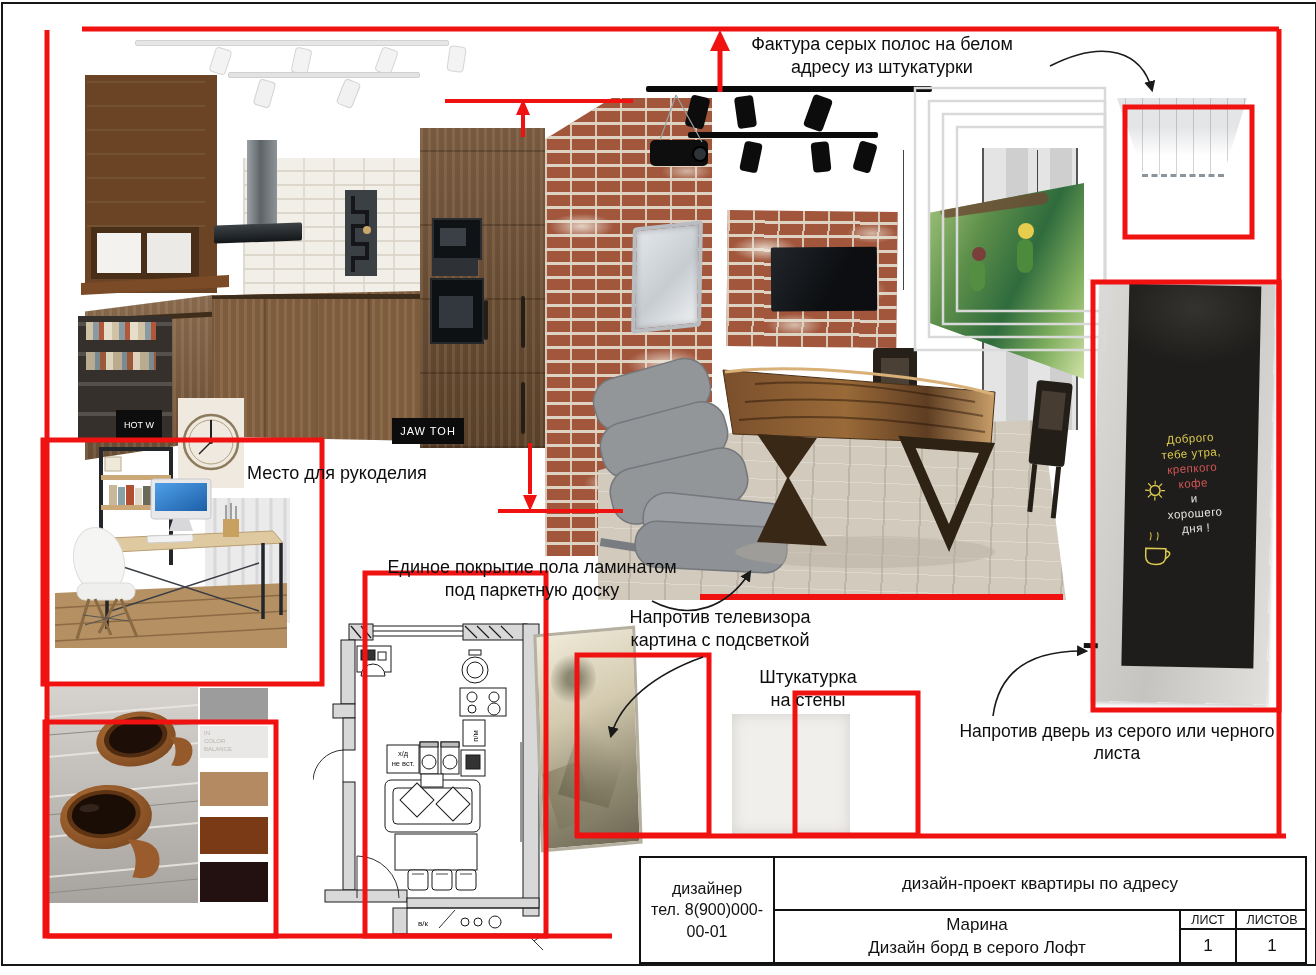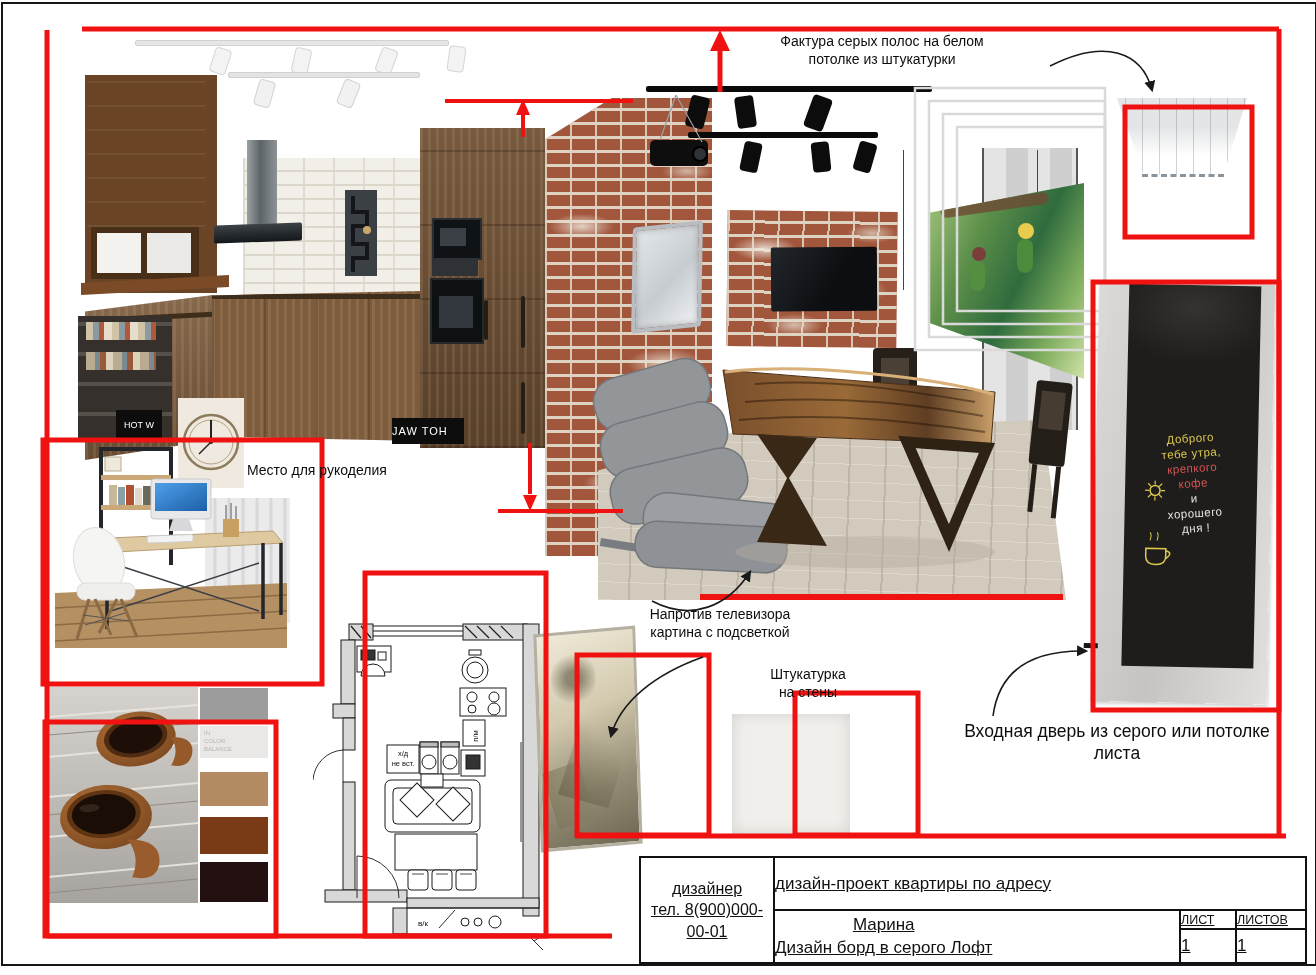--- a/index.html
+++ b/index.html
@@ -21,30 +21,30 @@
       repeating-linear-gradient(0deg, transparent 0 12px, #dcd6cb 12px 14px),
       repeating-linear-gradient(90deg, rgba(220,214,203,.8) 0 2px, transparent 2px 30px);}
   .wood{background-color:#7d5c3e;
     background-image:
       repeating-linear-gradient(90deg, rgba(255,228,190,.10) 0 3px, transparent 3px 8px),
       linear-gradient(180deg, rgba(255,255,255,.08), rgba(0,0,0,.18));}
   .woodpanels{background-image:
       repeating-linear-gradient(0deg, rgba(30,18,8,.25) 0 2px, transparent 2px 74px),
       repeating-linear-gradient(90deg, rgba(255,228,190,.10) 0 3px, transparent 3px 8px),
       linear-gradient(180deg, rgba(255,255,255,.06), rgba(0,0,0,.2));}
-  .anno{position:absolute;z-index:45;font-size:14px;line-height:1.28;text-align:center;color:#0d0d0d;}
+  .anno{position:absolute;z-index:45;font-size:18px;line-height:1.28;text-align:center;color:#0d0d0d;}
   .anno.left{text-align:left;}
   .rail{position:absolute;border-radius:2px;}
   .spot{position:absolute;border-radius:4px;}
   .handle-bar{position:absolute;width:4px;background:#241e17;border-radius:2px;}
   
   .chalkline{font-size:11.5px;line-height:1.3;text-align:center;letter-spacing:.5px;}
   .ck-y{color:#dcc94e;} .ck-r{color:#d45555;} .ck-w{color:#e8e6e2;}
   
-  .tb-cell{position:absolute;display:flex;align-items:center;justify-content:flex-start;text-align:center;text-decoration:underline;}
+  .tb-cell{position:absolute;display:flex;align-items:center;justify-content:center;text-align:center;}
 </style>
 </head>
 <body>
 
 <div id="board">
 
   <svg class="abs" style="left:0;top:0;z-index:1" width="1316" height="975">
     <g fill="none" stroke="#d9d9d9" stroke-width="2.5">
       <rect x="915" y="88" width="190" height="262"></rect>
       <rect x="929" y="101" width="176" height="236"></rect>
@@ -99,21 +99,21 @@
       <div class="abs" style="left:6px;top:8px;width:26px;height:18px;background:#3a4046;"></div>
       </div>
     <div class="abs" style="left:12px;top:130px;width:46px;height:18px;background:#2e3236;"></div>
     <div class="abs" style="left:10px;top:150px;width:50px;height:62px;background:#0e1114;border:2px solid #26292c;">
       <div class="abs" style="left:7px;top:16px;width:34px;height:32px;background:#32383e;"></div>
       </div>
     <div class="handle-bar" style="left:101px;top:168px;height:52px;"></div>
     <div class="handle-bar" style="left:101px;top:254px;height:52px;"></div>
     <div class="handle-bar" style="left:64px;top:172px;height:40px;"></div>
   </div>
-  <div class="abs" style="left:392px;top:418px;width:72px;height:26px;background:#0c0c0c;color:#fff;font-size:11px;display:flex;align-items:center;justify-content:flex-start;letter-spacing:1px;">
+  <div class="abs" style="left:392px;top:418px;width:72px;height:26px;background:#0c0c0c;color:#fff;font-size:11px;display:flex;align-items:center;justify-content:center;letter-spacing:1px;">
     <span>JAW TOH</span>
     </div>
 
   <div class="abs" style="left:78px;top:316px;width:94px;height:126px;background:#35302b;
        background-image:repeating-linear-gradient(0deg, transparent 0 26px, #55504a 26px 30px);">
     <div class="abs" style="left:8px;top:6px;width:70px;height:18px;background:repeating-linear-gradient(90deg,#cfc2a5 0 7px,#8a9aa2 7px 13px,#b2583a 13px 18px,#e6ddcb 18px 26px);"></div>
     <div class="abs" style="left:8px;top:36px;width:70px;height:18px;background:repeating-linear-gradient(90deg,#b9ab90 0 9px,#7a8a92 9px 14px,#9a5a3a 14px 20px,#ddd2bc 20px 27px);"></div>
   </div>
   <div class="abs" style="left:116px;top:410px;width:46px;height:30px;background:#0d0d0d;color:#fff;font-size:9px;display:flex;align-items:center;justify-content:center;">
     <span>HOT W</span>
@@ -428,33 +428,37 @@
         <path d="M8,68 h20 v8 q0,8 -10,8 q-10,0 -10,-8 z" fill="none" stroke="#dcc94e" stroke-width="1.5"></path>
         <path d="M28,70 q8,2 0,8" fill="none" stroke="#dcc94e" stroke-width="1.5"></path>
         <path d="M12,60 q2,-6 0,-8 M19,60 q2,-6 0,-8" stroke="#dcc94e" stroke-width="1" fill="none"></path>
       </svg>
     </div>
     <div class="abs" style="left:-8px;top:362px;width:14px;height:5px;background:#151515;"></div>
   </div>
 
   <div class="anno" style="left:732px;top:33px;width:300px;">
     <div>Фактура серых полос на белом</div>
-    <div>потолке из штукатурки</div>
+    <div>адресу из штукатурки</div>
   </div>
   <div class="anno left" style="left:247px;top:462px;width:220px;">Место для рукоделия</div>
+  <div class="anno" style="left:382px;top:556px;width:300px;">
+    <div>Единое покрытие пола ламинатом</div>
+    <div>под паркетную доску</div>
+  </div>
   <div class="anno" style="left:570px;top:606px;width:300px;">
     <div>Напротив телевизора</div>
     <div>картина с подсветкой</div>
   </div>
   <div class="anno" style="left:708px;top:666px;width:200px;">
     <div>Штукатурка</div>
     <div>на стены</div>
   </div>
   <div class="anno" style="left:955px;top:720px;width:324px;font-size:17.5px;">
-    <div>Входная дверь из серого или потолке листа</div>
+    <div>Напротив дверь из серого или черного листа</div>
   </div>
 
   <div class="abs" style="left:639px;top:856px;width:668px;height:108px;border:2px solid #111;z-index:35;background:#fff;box-sizing:border-box;">
     <div class="tb-cell" style="left:0;top:0;width:132px;height:104px;border-right:2px solid #111;font-size:16px;line-height:1.35;">
       <div>
         <div>дизайнер</div>
         <div>тел. 8(900)000-00-01</div>
       </div>
     </div>
     <div class="tb-cell" style="left:134px;top:0;width:530px;height:51px;border-bottom:2px solid #111;font-size:17px;">дизайн-проект квартиры по адресу</div>

